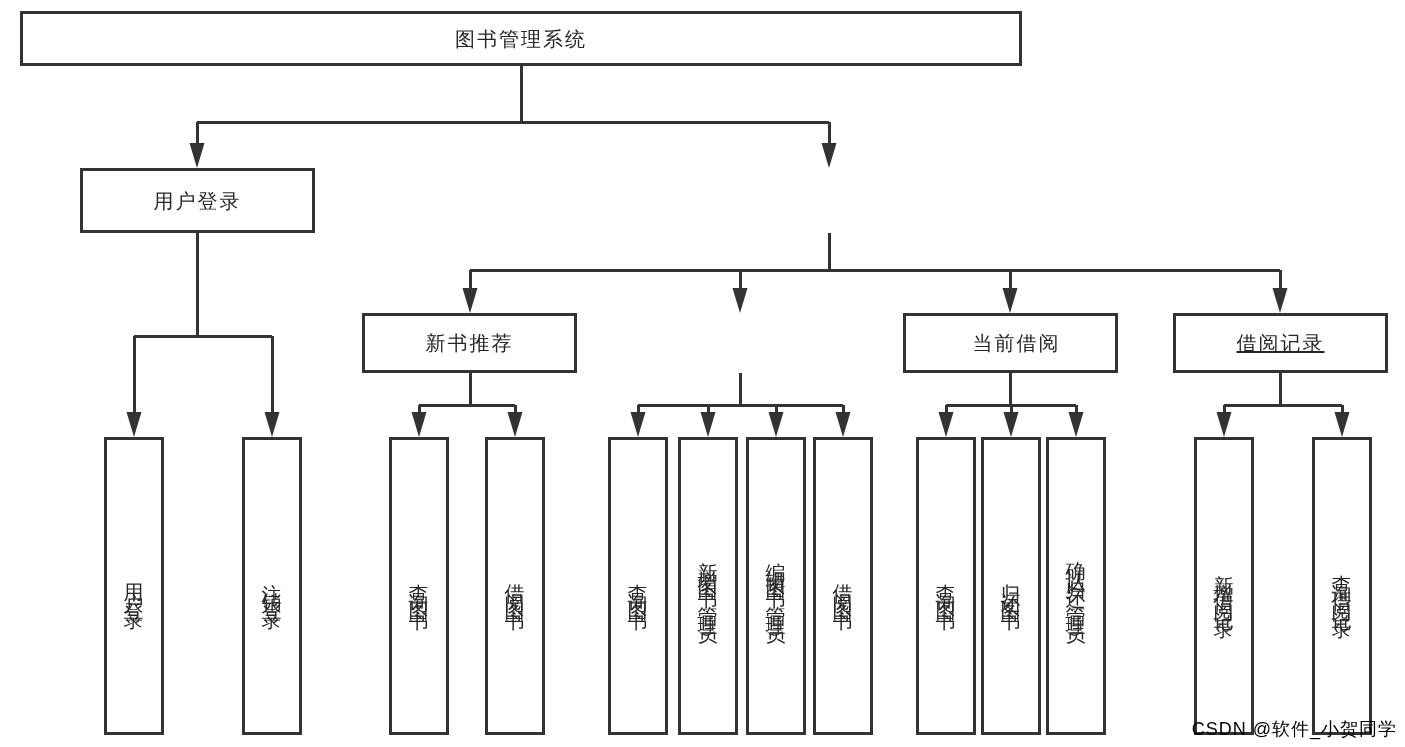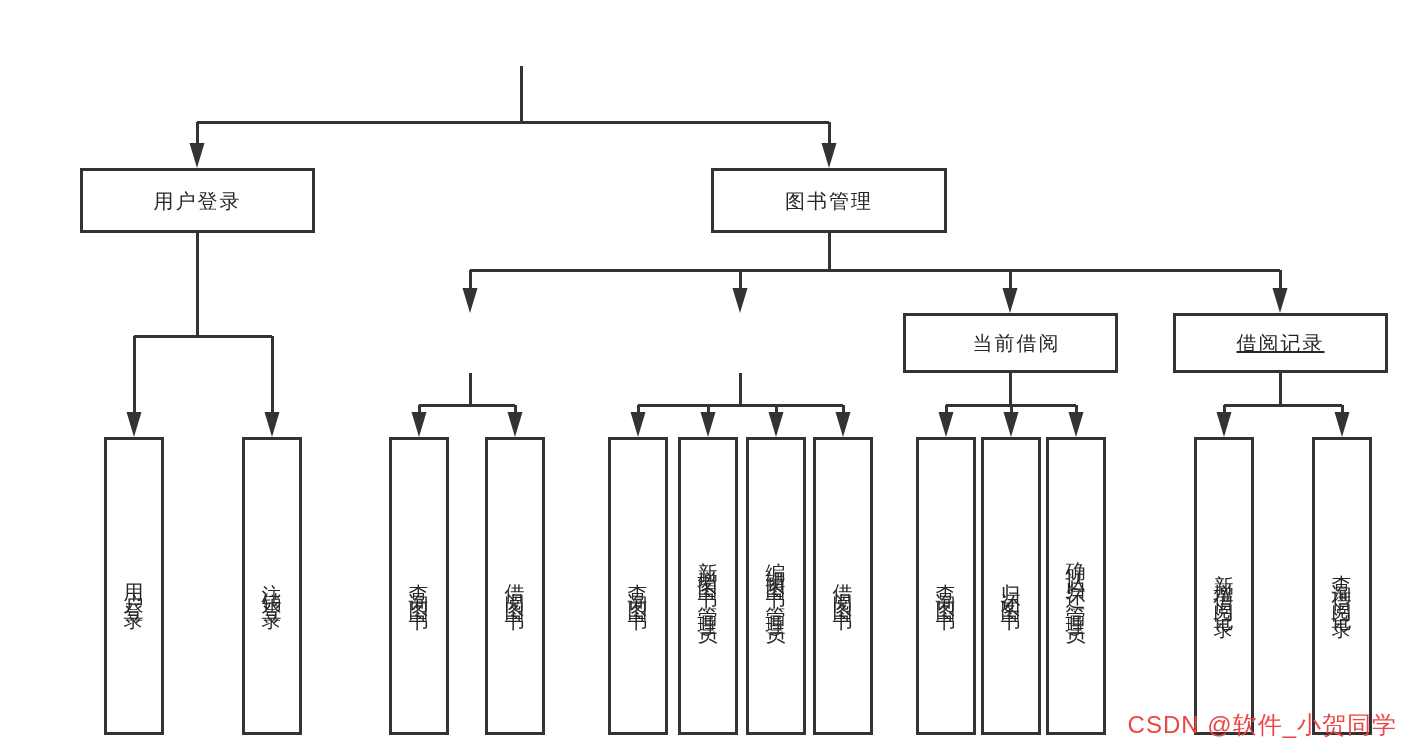--- a/index.html
+++ b/index.html
@@ -29,22 +29,22 @@
   }
   .leaf .lbl{
     writing-mode:vertical-rl;
     text-orientation:mixed;
     letter-spacing:9px;
     white-space:normal;
   }
   .watermark{
     position:absolute;
     right:8px;bottom:6px;
-    font-size:24px;
-    color:#ef4444;
+    font-size:18px;
+    color:#000000;
     letter-spacing:1px;
     text-align:center;
   }
 </style>
 </head>
 <body>
 
 <div class="canvas">
 
   <svg class="connectors" viewBox="0 0 1405 747" shape-rendering="crispEdges">
@@ -79,28 +79,31 @@
       <polygon class="arrow" points="768.5,412 783.5,412 776,437"></polygon>
       <polygon class="arrow" points="835.5,412 850.5,412 843,437"></polygon>
       <polygon class="arrow" points="938.5,412 953.5,412 946,437"></polygon>
       <polygon class="arrow" points="1003.5,412 1018.5,412 1011,437"></polygon>
       <polygon class="arrow" points="1068.5,412 1083.5,412 1076,437"></polygon>
       <polygon class="arrow" points="1216.5,412 1231.5,412 1224,437"></polygon>
       <polygon class="arrow" points="1334.5,412 1349.5,412 1342,437"></polygon>
     </g>
   </svg>
 
+  <div class="node" style="left:20px;top:11px;width:1002px;height:55px;">
+    <span class="lbl">图书管理系统</span>
+  </div>
 
   <div class="node" style="left:80px;top:168px;width:235px;height:65px;">
     <span class="lbl">用户登录</span>
   </div>
-  <div class="node" style="left:711px;top:168px;width:236px;height:65px;">
-    <span class="lbl">图书管理</span>
+
+  <div class="node" style="left:362px;top:313px;width:215px;height:60px;">
+    <span class="lbl">新书推荐</span>
   </div>
-
   <div class="node" style="left:903px;top:313px;width:215px;height:60px;padding-left:12px;">
     <span class="lbl">当前借阅</span>
   </div>
   <div class="node" style="left:1173px;top:313px;width:215px;height:60px;text-decoration:underline;">
     <span class="lbl">借阅记录</span>
   </div>
 
   <div class="node leaf" style="left:104px;top:437px;width:60px;height:298px;">
     <span class="lbl">用户登录</span>
   </div>

